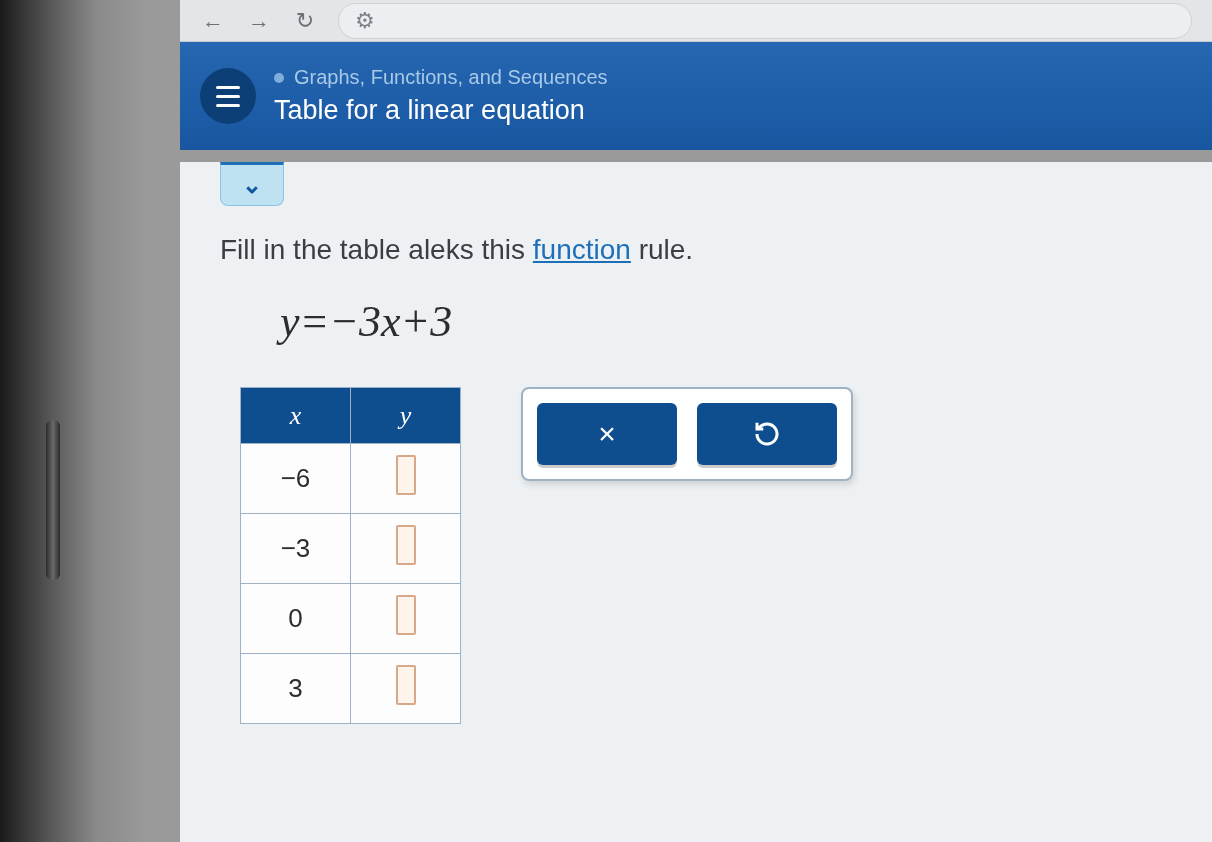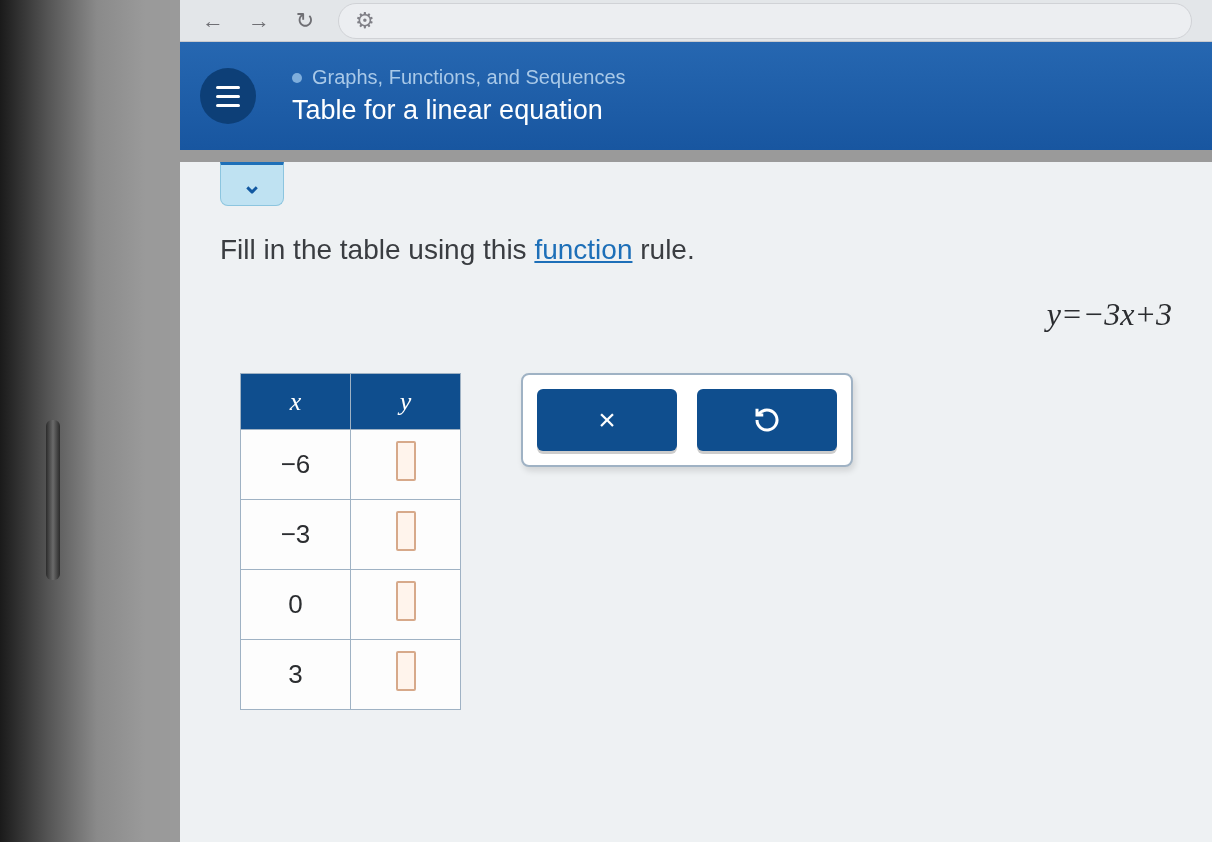--- a/index.html
+++ b/index.html
@@ -57,21 +57,21 @@
     position: absolute;
     left: 180px;
     top: 42px;
     right: 0;
     height: 108px;
     background: #1d5fa8;
     background: linear-gradient(180deg,#2667b1 0%, #1856a0 100%);
     display: flex;
     align-items: center;
     padding-left: 20px;
-    gap: 36px;
+    gap: 18px;
     color: #fff;
   }
   .hamburger {
     width: 56px; height: 56px;
     border-radius: 999px;
     background: #0d3f77;
     display: flex; flex-direction: column;
     align-items: center; justify-content: center;
     gap: 6px;
   }
@@ -113,24 +113,23 @@
     font-size: 28px;
     margin-bottom: 30px;
   }
   .instruction .linkish {
     color: #1d6fb8;
     text-decoration: underline;
   }
   .equation {
     font-family: "Times New Roman", serif;
     font-style: italic;
-    font-size: 32px;
+    font-size: 44px;
     color: #2b2d30;
     margin: 0 0 40px 60px;
-    text-align: right;
   }
   .work-row { display: flex; align-items: flex-start; gap: 60px; }
   table.fn {
     border-collapse: collapse;
     margin-left: 20px;
   }
   table.fn th {
     background: #0f4e8e;
     color: #fff;
     font-family: "Times New Roman", serif;
@@ -212,21 +211,21 @@
   </div>
 </div>
 
 <div class="content">
 
   <div class="expand-tab">
     <span>⌄</span>
   </div>
 
   <div class="instruction">
-    <span>Fill in the table using this </span><span class="linkish">function</span><span> rule.</span>
+    <span>Fill in the table aleks this </span><span class="linkish">function</span><span> rule.</span>
   </div>
 
   <div class="equation">y=−3x+3</div>
 
   <div class="work-row">
     <table class="fn">
       <tbody>
           <tr>
         <th>x</th>
         <th>y</th>

